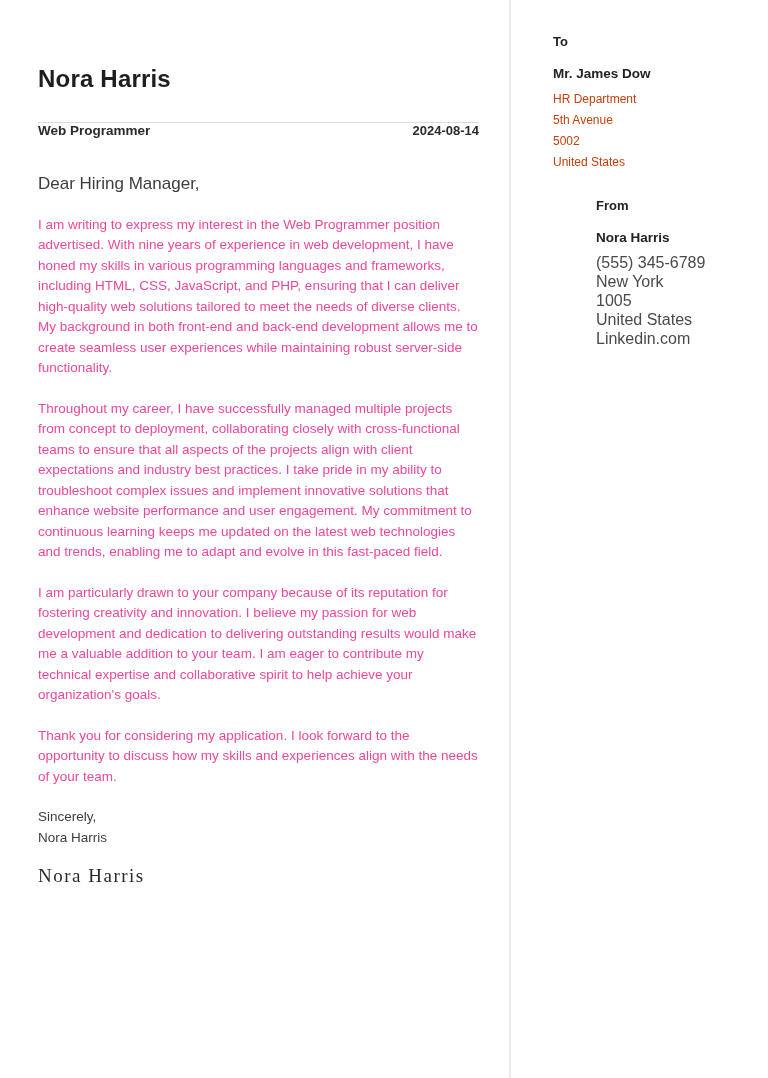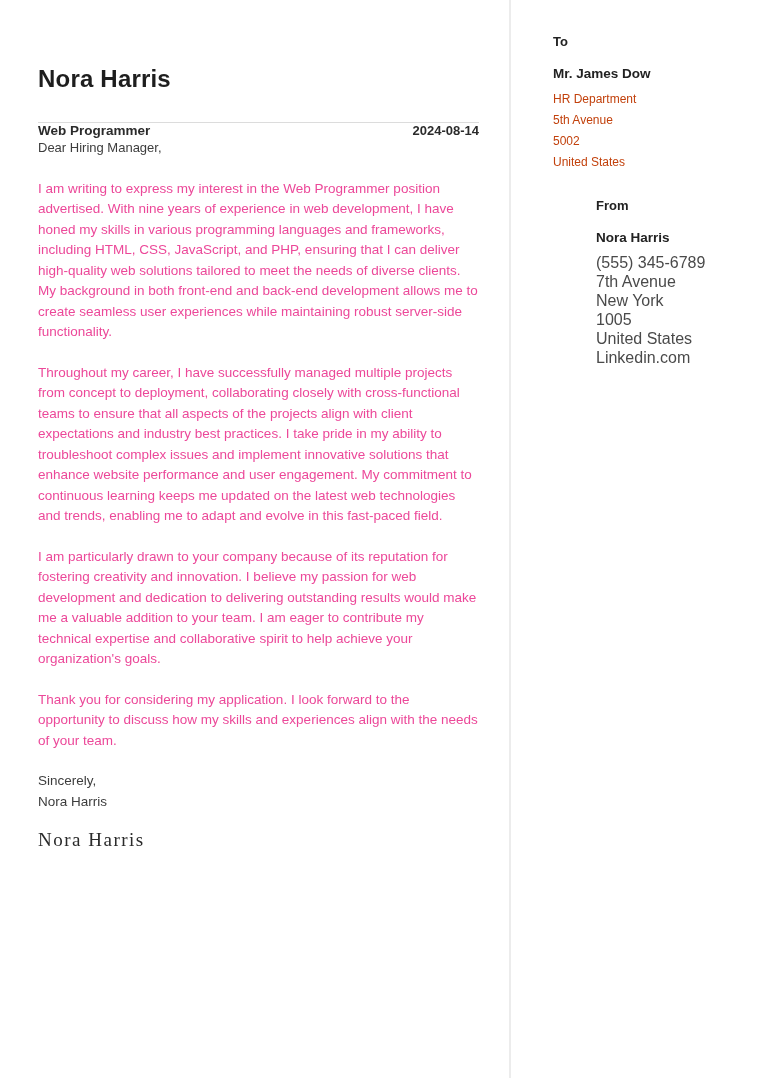--- a/index.html
+++ b/index.html
@@ -44,21 +44,22 @@
     font-size: 13.5px;
     font-weight: 700;
     color: #2b2b2b;
   }
   .letter-date {
     font-size: 13px;
     font-weight: 700;
     color: #2b2b2b;
   }
   .salutation {
-    font-size: 13px;
+    margin-top: 36px;
+    font-size: 17px;
     color: #3d3d3d;
     line-height: 20.5px;
   }
   .para {
     margin-top: 20px;
     font-size: 13.5px;
     color: #ec4899;
     line-height: 20.5px;
   }
   .closing {
@@ -141,21 +142,20 @@
       <div class="contact-line">HR Department</div>
       <div class="contact-line">5th Avenue</div>
       <div class="contact-line">5002</div>
       <div class="contact-line">United States</div>
     </section>
 
     <section class="sender">
       <h3 class="side-heading">From</h3>
       <div class="contact-name">Nora Harris</div>
       <div class="contact-line">(555) 345-6789</div>
-      <div class="contact-line">7th Avenue</div>
       <div class="contact-line">New York</div>
       <div class="contact-line">1005</div>
       <div class="contact-line">United States</div>
       <div class="contact-line">Linkedin.com</div>
     </section>
 
   </aside>
 
 </div>
 

